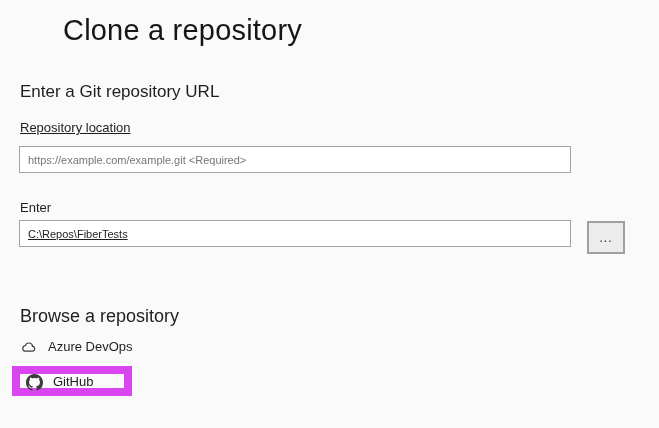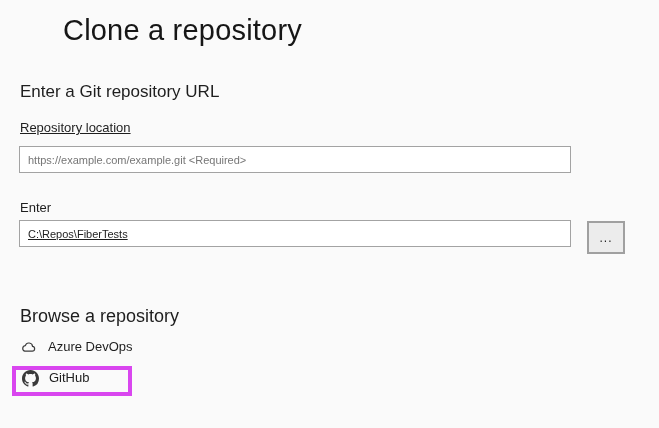--- a/index.html
+++ b/index.html
@@ -86,21 +86,21 @@
   }
   .repo-item .icon { width: 17px; height: 17px; display: flex; align-items: center; justify-content: center; }
   .repo-item .item-label { font-size: 13px; color: #1e1e1e; }
   .item-azure { left: 20px; top: 339px; }
   .item-github {
     left: 12px;
     top: 366px;
     width: 120px;
     height: 30px;
     box-sizing: border-box;
-    border: 4px solid #d946ef;
+    border: 8px solid #d946ef;
     padding-left: 6px;
     gap: 10px;
     background: transparent;
   }
 </style>
 </head>
 <body>
 
 <div class="dialog">
 

